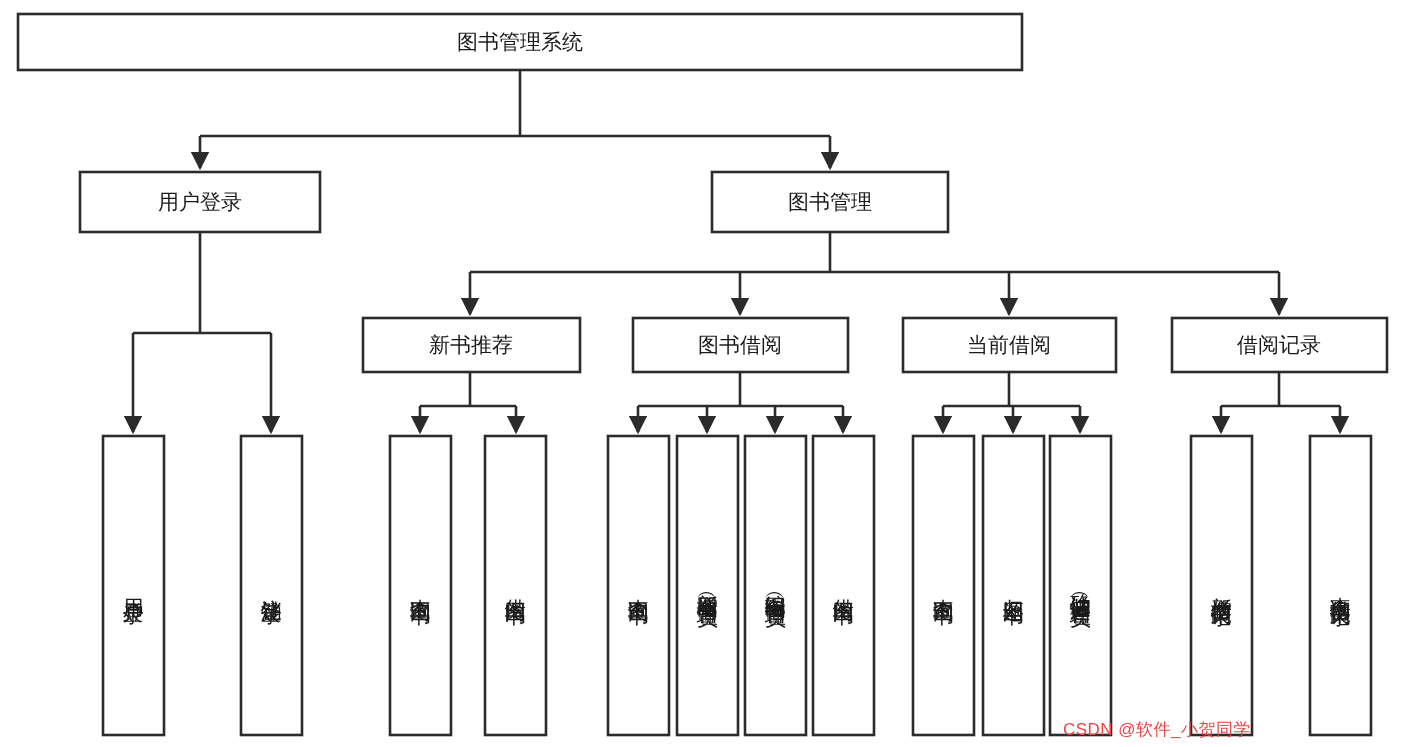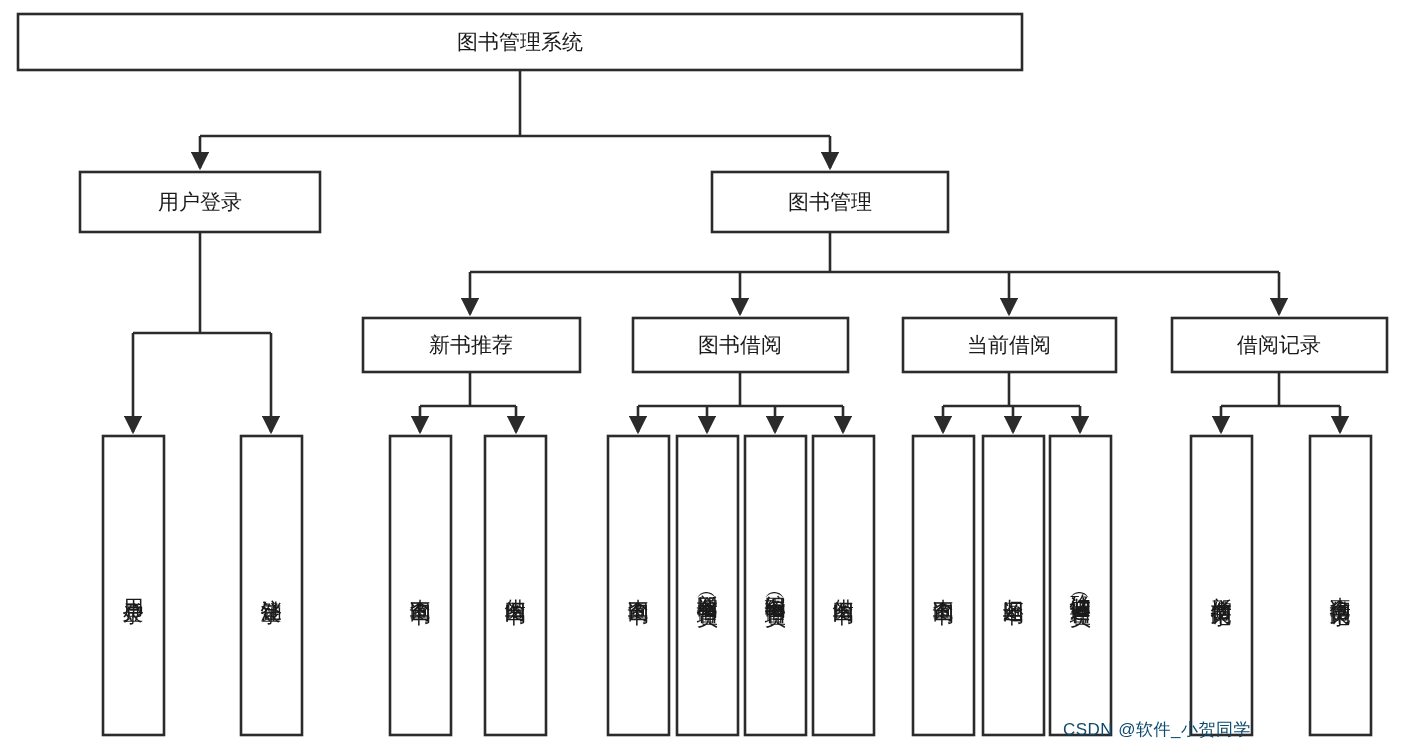--- a/index.html
+++ b/index.html
@@ -63,21 +63,21 @@
     text-align: center;
     white-space: nowrap;
     pointer-events: none;
   }
   .watermark {
     position: absolute;
     right: 8px;
     bottom: 6px;
     font-family: "Liberation Sans", "DejaVu Sans", sans-serif;
     font-size: 17px;
-    color: #0c4a6e;
+    color: #ef4444;
     letter-spacing: 0.5px;
     white-space: nowrap;
   }
 </style>
 </head>
 <body>
 
 <div id="diagram-root">
 
   <svg class="diagram" viewBox="0 0 1405 747">

